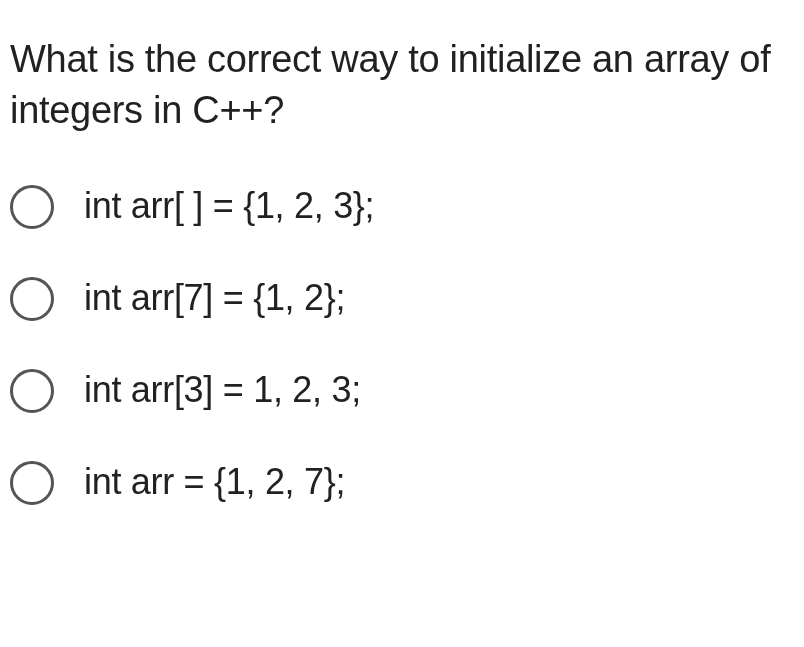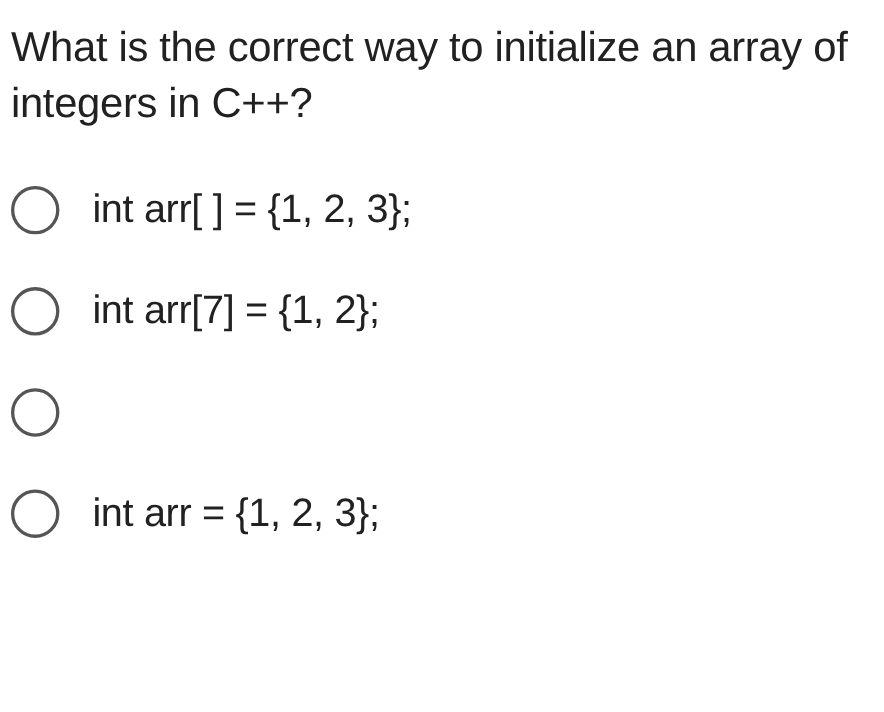--- a/index.html
+++ b/index.html
@@ -14,20 +14,21 @@
       height: 647px;
       padding: 18px 10px;
       color: #1f1f1f;
     }
     .question {
       font-size: 38px;
       line-height: 1.35;
       color: #212121;
       margin-bottom: 48px;
       letter-spacing: -0.3px;
+      margin-top: 16px;
     }
     .options {
       display: flex;
       flex-direction: column;
       gap: 48px;
     }
     .option {
       display: flex;
       align-items: flex-start;
       gap: 30px;
@@ -55,18 +56,19 @@
   <div class="option">
     <div class="radio-circle"></div>
     <div class="option-label">int arr[ ] = {1, 2, 3};</div>
   </div>
   <div class="option">
     <div class="radio-circle"></div>
     <div class="option-label">int arr[7] = {1, 2};</div>
   </div>
   <div class="option">
     <div class="radio-circle"></div>
+    <div class="option-label">int arr[3] = 1, 2, 3;</div>
   </div>
   <div class="option">
     <div class="radio-circle"></div>
-    <div class="option-label">int arr = {1, 2, 3};</div>
+    <div class="option-label">int arr = {1, 2, 7};</div>
   </div>
 </div>
 
 </body></html>

